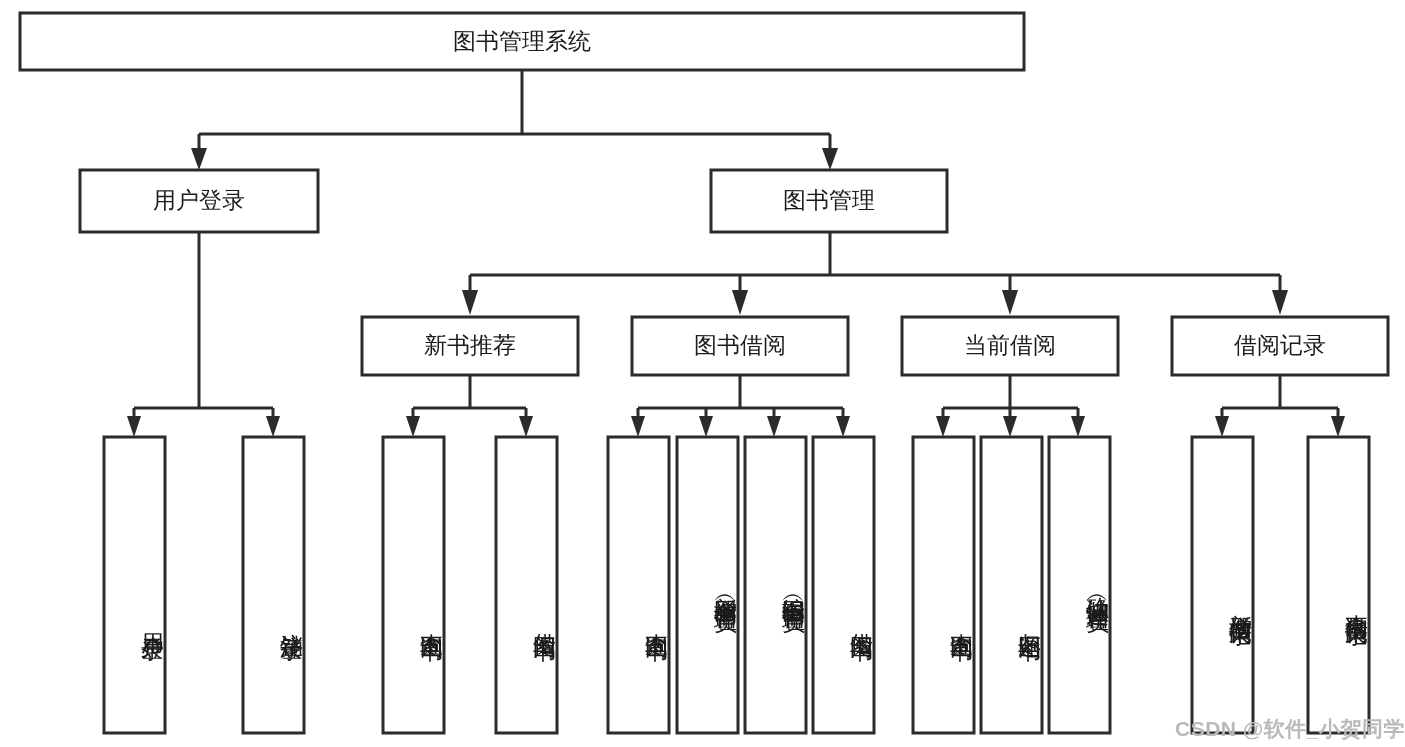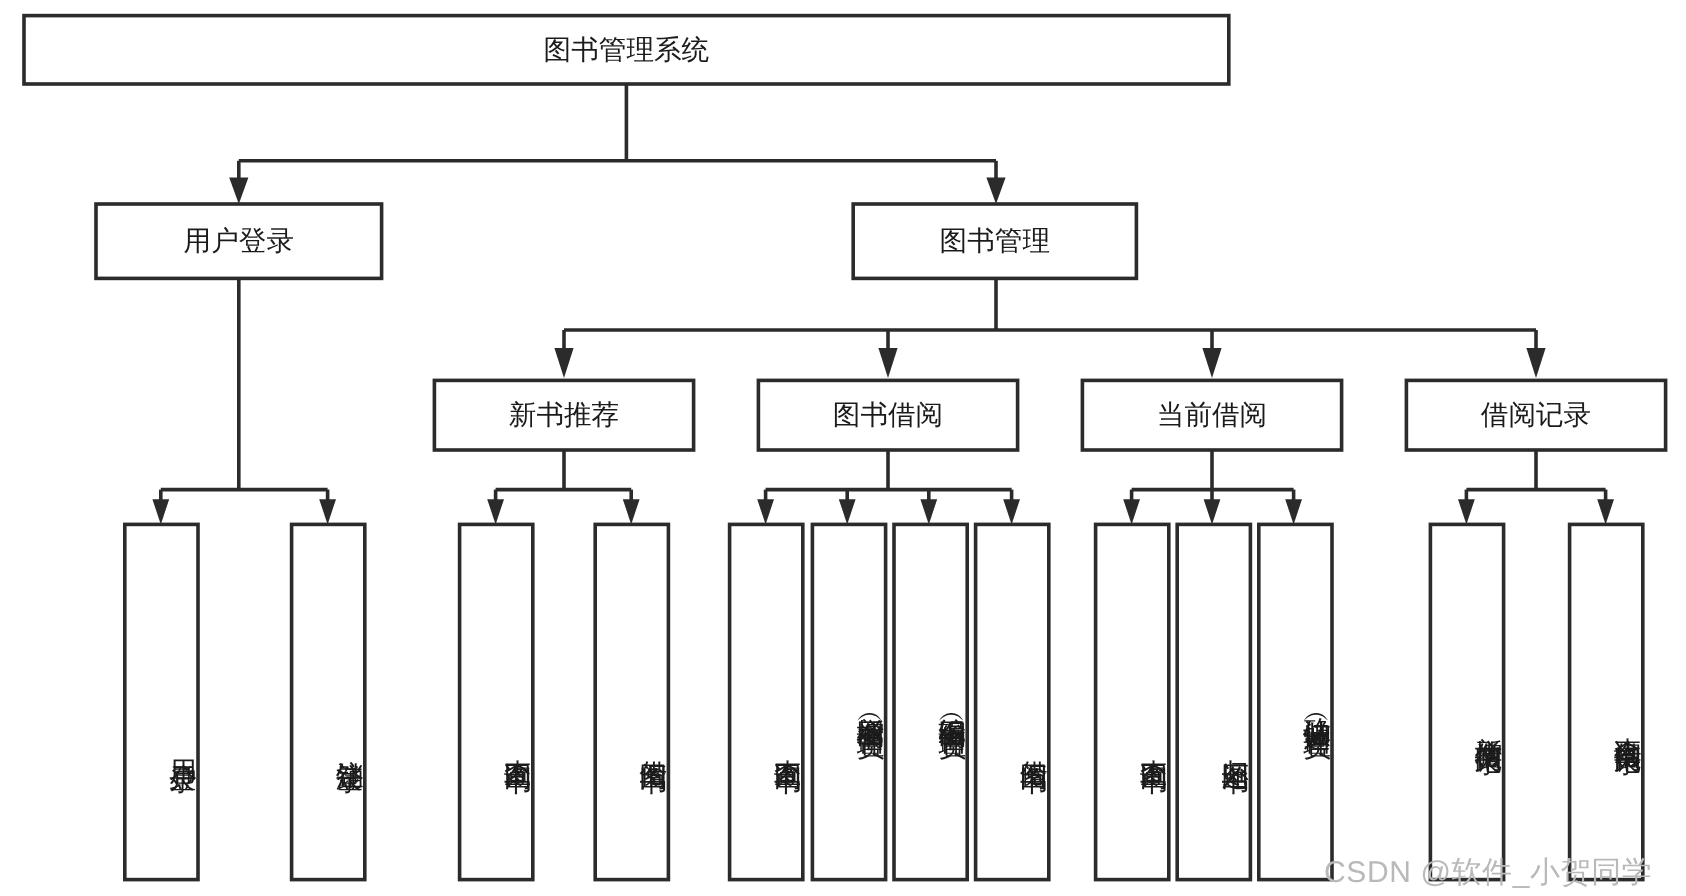--- a/index.html
+++ b/index.html
@@ -56,27 +56,28 @@
     font-size: 23px;
     line-height: 1.05;
     color: #1b1b1b;
     letter-spacing: 2px;
     white-space: nowrap;
     text-align: center;
     pointer-events: none;
   }
   .watermark {
     position: absolute;
-    right: 28px;
+    right: 0;
     bottom: 4px;
     font-family: "Liberation Sans", "DejaVu Sans", sans-serif;
-    font-size: 25px;
+    font-size: 21px;
     color: #b9b9b9;
     white-space: nowrap;
     letter-spacing: 0.5px;
+    font-weight: bold;
   }
 </style>
 </head>
 <body>
 
 <div id="diagram-root">
 
   <svg class="canvas" viewBox="0 0 1405 747">
 
     <g>

